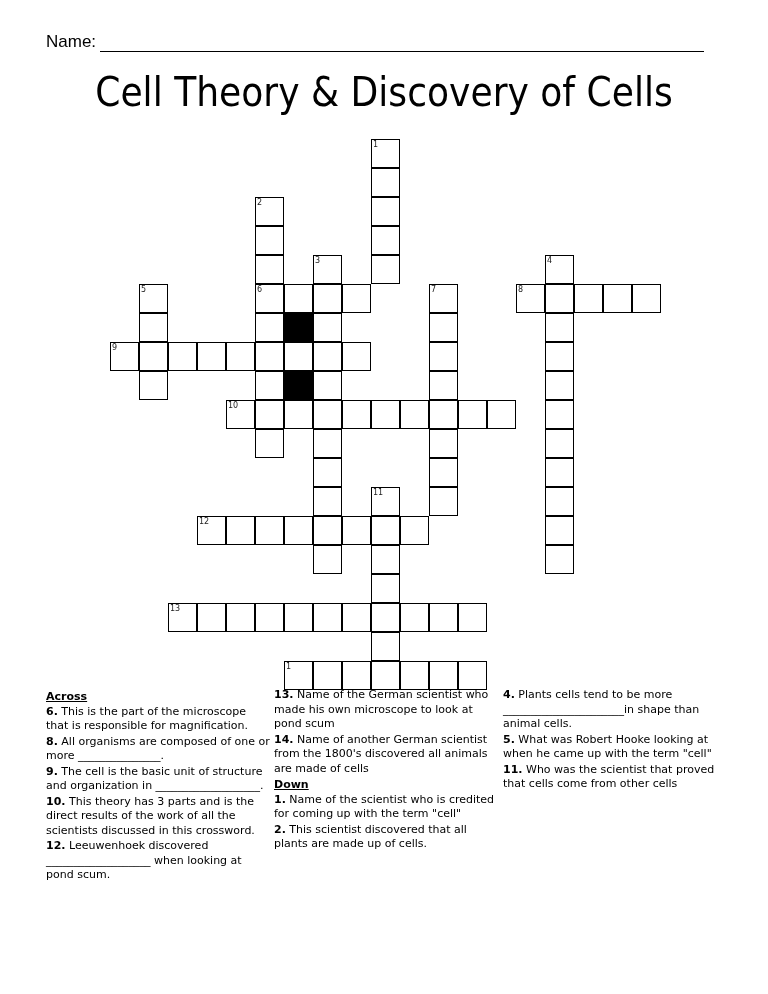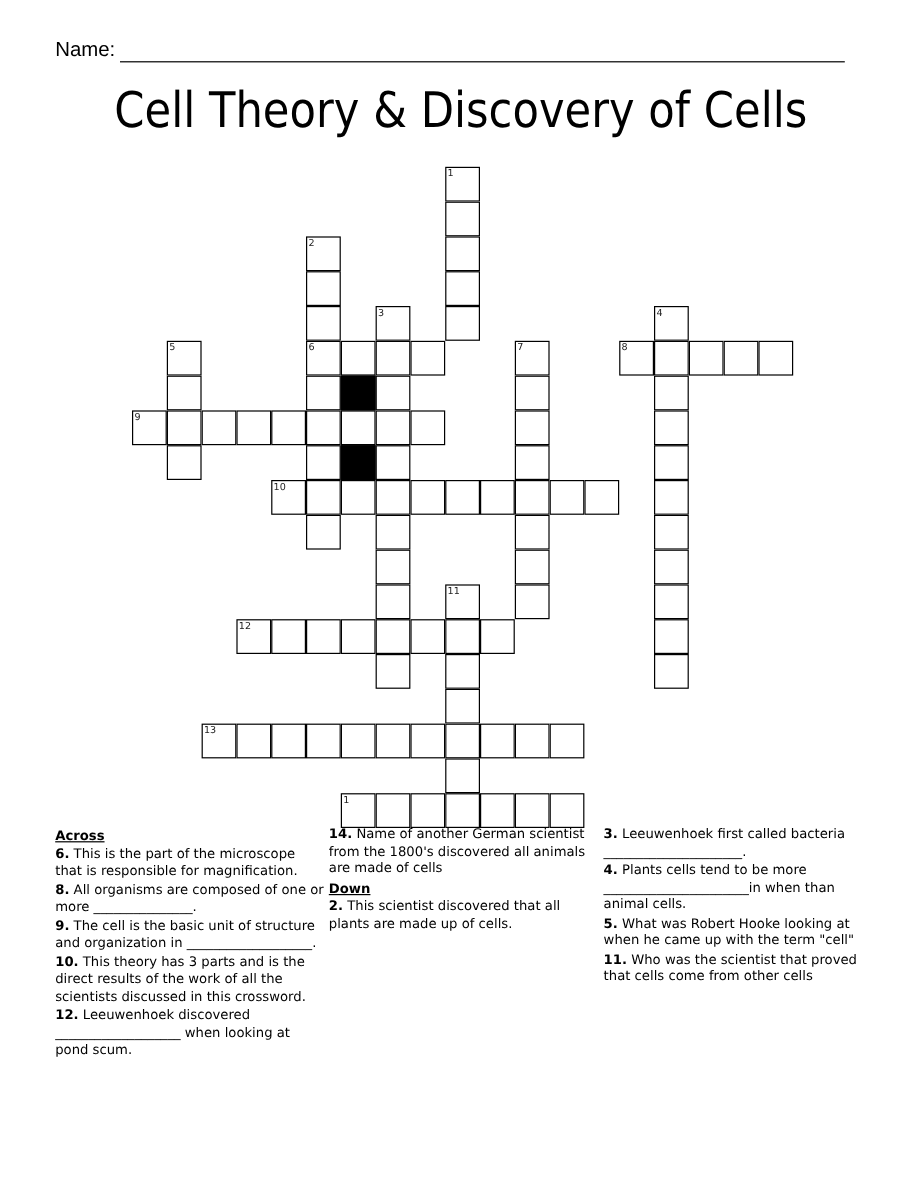--- a/index.html
+++ b/index.html
@@ -161,23 +161,24 @@
 <div class="clues col1">
   <div class="heading">Across</div>
   <div class="clue"><b>6.</b> <span>This is the part of the microscope that is responsible for magnification.</span></div>
   <div class="clue"><b>8.</b> <span>All organisms are composed of one or more _______________.</span></div>
   <div class="clue"><b>9.</b> <span>The cell is the basic unit of structure and organization in ___________________.</span></div>
   <div class="clue"><b>10.</b> <span>This theory has 3 parts and is the direct results of the work of all the scientists discussed in this crossword.</span></div>
   <div class="clue"><b>12.</b> <span>Leeuwenhoek discovered ___________________ when looking at pond scum.</span></div>
 </div>
 
 <div class="clues col2">
+  <div class="clue"><b>13.</b> <span>Name of the German scientist who made his own microscope to look at pond scum</span></div>
   <div class="clue"><b>14.</b> <span>Name of another German scientist from the 1800's discovered all animals are made of cells</span></div>
   <div class="heading">Down</div>
+  <div class="clue"><b>1.</b> <span>Name of the scientist who is credited for coming up with the term "cell"</span></div>
   <div class="clue"><b>2.</b> <span>This scientist discovered that all plants are made up of cells.</span></div>
 </div>
 
 <div class="clues col3">
-  <div class="clue"><b>3.</b> <span>Leeuwenhoek first called bacteria _____________________.</span></div>
-  <div class="clue"><b>4.</b> <span>Plants cells tend to be more ______________________in when than animal cells.</span></div>
+  <div class="clue"><b>4.</b> <span>Plants cells tend to be more ______________________in shape than animal cells.</span></div>
   <div class="clue"><b>5.</b> <span>What was Robert Hooke looking at when he came up with the term "cell"</span></div>
   <div class="clue"><b>11.</b> <span>Who was the scientist that proved that cells come from other cells</span></div>
 </div>
 
 </body></html>

